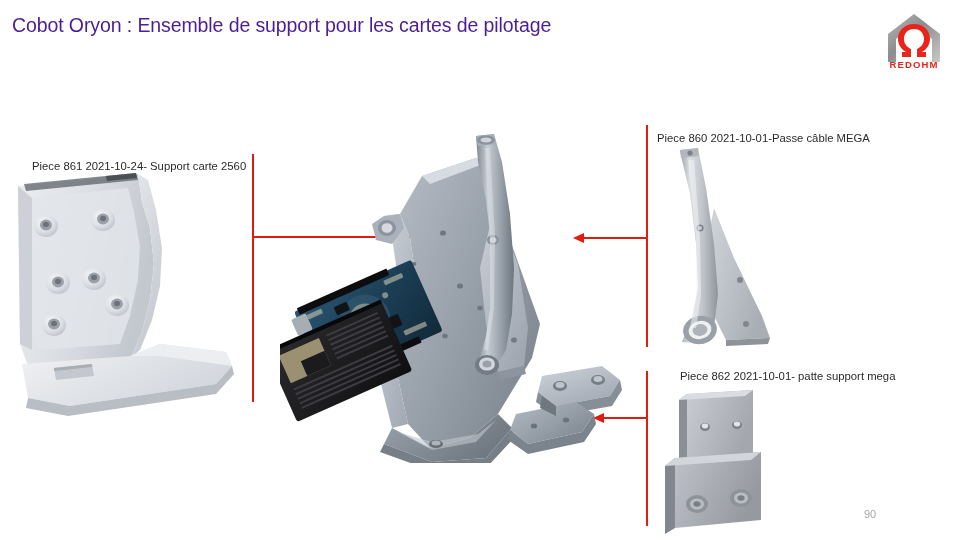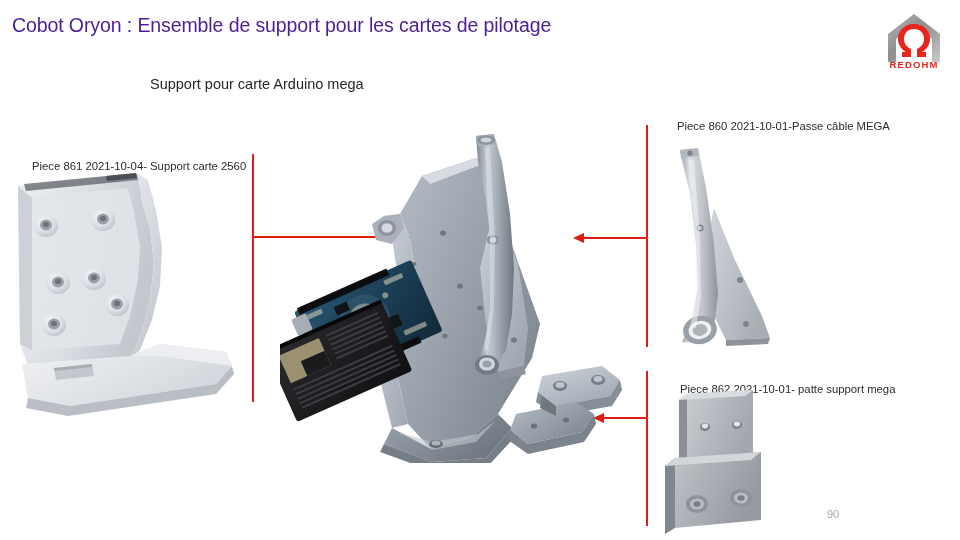--- a/index.html
+++ b/index.html
@@ -32,26 +32,26 @@
   }
 
   
   .part-label {
     position: absolute;
     font-size: 11.3px;
     color: #2b2b2b;
     white-space: nowrap;
   }
   #label-861 { left: 32px;  top: 160px; }
-  #label-860 { left: 657px; top: 120px; margin-left: 20px; }
-  #label-862 { left: 655px; top: 383px; padding-left: 25px; }
+  #label-860 { left: 657px; top: 132px; }
+  #label-862 { left: 655px; top: 370px; padding-left: 25px; }
 
   
   .page-number {
-    position: absolute; left: 827px; top: 508px;
+    position: absolute; left: 864px; top: 508px;
     font-size: 11px; color: #a6a6a6;
   }
 
   
   .rl { position: absolute; background: #e01b10; }
   .rl-v { width: 2px; }
   .rl-h { height: 2px; }
 
   #leader-left-v   { left: 252px; top: 154px;  height: 248px; }
   #leader-left-h   { left: 252px; top: 236px;  width: 178px; }
@@ -83,21 +83,20 @@
   #art-862   { left: 655px; top: 388px; width: 130px; height: 148px; }
 
   .art svg { display: block; width: 100%; height: 100%; }
 </style>
 </head>
 <body>
 
 <div class="slide">
 
   <div class="title-main">Cobot Oryon : Ensemble de support pour les cartes de pilotage</div>
-  <div class="title-sub">Support pour carte Arduino mega</div>
 
   <div class="art" id="logo-box" style="left:878px; top:8px; width:72px; height:62px;">
     <svg viewBox="0 0 72 62" xmlns="http://www.w3.org/2000/svg">
       <defs>
         <linearGradient id="houseGrad" x1="0" y1="0" x2="1" y2="1">
           <stop offset="0%" stop-color="#b9b9b9"></stop>
           <stop offset="45%" stop-color="#8d8d8d"></stop>
           <stop offset="100%" stop-color="#c9c9c9"></stop>
         </linearGradient>
       </defs>
@@ -114,21 +113,21 @@
                  C 42 21 46 25 46 31
                  C 46 36 43 39 39 41
                  L 39 49 L 48 49 L 48 44 L 44 44
                  C 48 42 52 37 52 31
                  C 52 23 46 16 36 16 Z" fill="#e8241b"></path>
       </g>
       <text x="36" y="59.5" text-anchor="middle" font-family="Liberation Sans, sans-serif" font-size="9.5" font-weight="bold" letter-spacing="1.1" fill="#e8241b">REDOHM</text>
     </svg>
   </div>
 
-  <div class="part-label" id="label-861">Piece 861  2021-10-04- Support  carte 2560</div>
+  <div class="part-label" id="label-861">Piece 861  2021-10-24- Support  carte 2560</div>
   <div class="part-label" id="label-860">Piece 860  2021-10-01-Passe câble MEGA</div>
   <div class="part-label" id="label-862">Piece 862  2021-10-01- patte support mega</div>
 
   <div class="rl rl-v" id="leader-left-v"></div>
   <div class="rl rl-h" id="leader-left-h"></div>
   <div class="arrow arrow-right" id="arrow-to-main"></div>
 
   <div class="rl rl-v" id="leader-r1-v"></div>
   <div class="rl rl-h" id="leader-r1-h"></div>
   <div class="arrow arrow-left" id="arrow-to-guide"></div>

